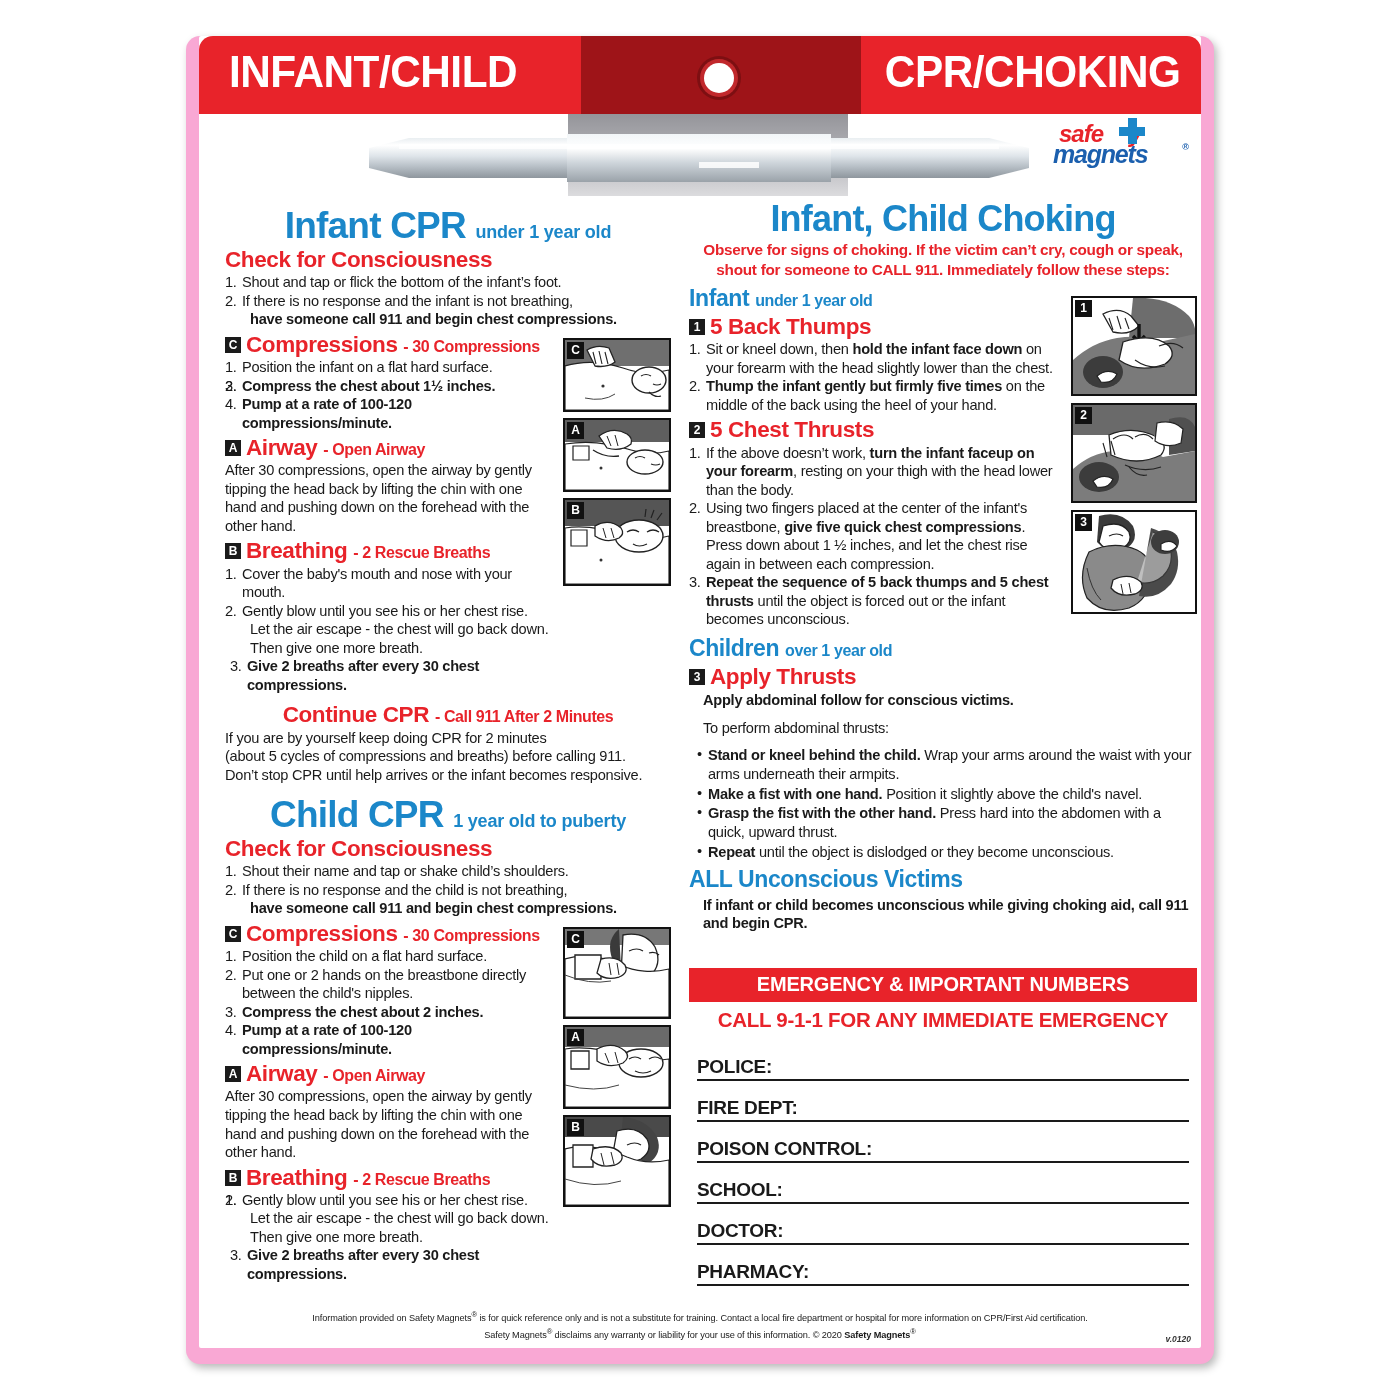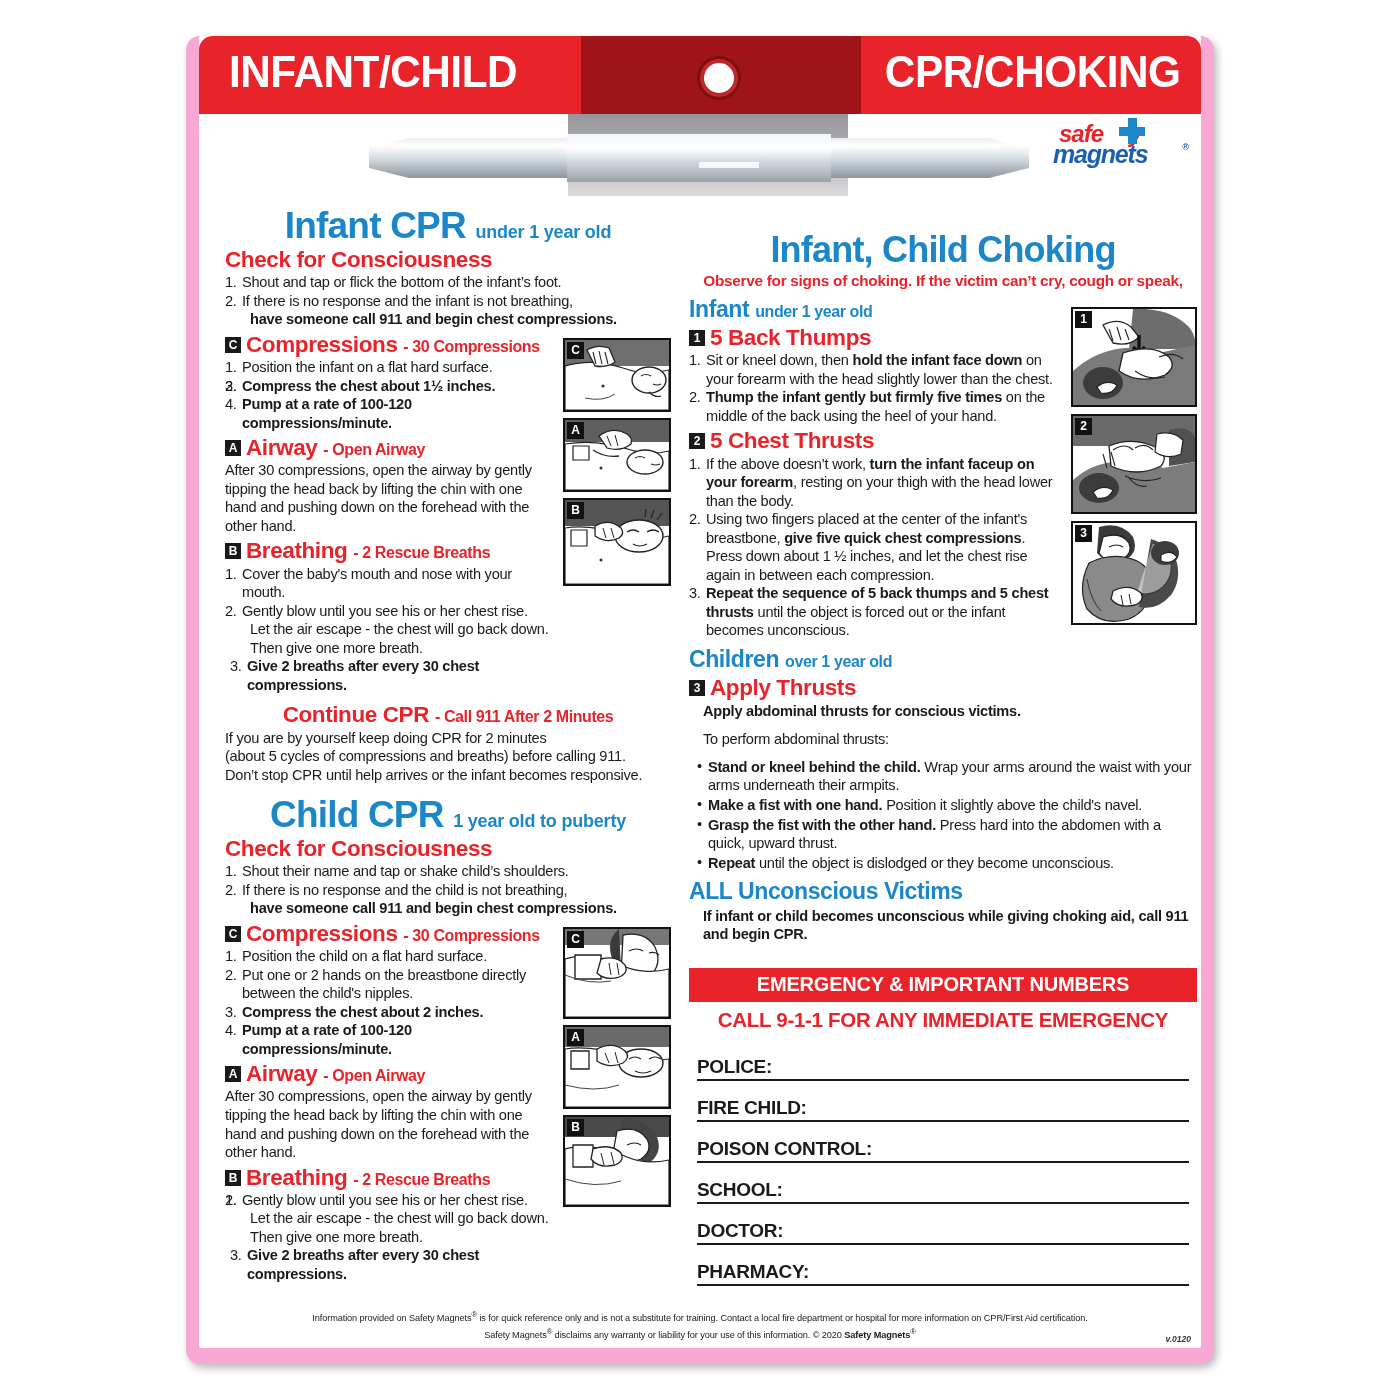--- a/index.html
+++ b/index.html
@@ -136,21 +136,20 @@
     position: absolute;
     left: 26px;
     top: 171px;
     width: 446px;
   }
   #col-right {
     position: absolute;
     left: 490px;
     top: 165px;
     width: 508px;
-    margin-top: 31px;
   }
 
   
   .big-title {
     text-align: center;
     color: #1B87C9;
     font-size: 37px;
     font-weight: bold;
     letter-spacing: -0.8px;
     line-height: 1;
@@ -555,20 +554,21 @@
           </ol>
         </div>
       </div>
 
     </div>
 
     <div id="col-right">
 
       <div class="big-title" style="font-size:36px;">Infant, Child Choking</div>
       <div class="redline" style="margin-top:2px;">Observe for signs of choking. If the victim can’t cry, cough or speak,</div>
+      <div class="redline">shout for someone to CALL 911. Immediately follow these steps:</div>
 
       <div style="position:relative;">
         <div class="panels right-col" style="right:0; top:10px;">
           <div class="panel" style="height:100px;">
             <div class="plabel">1</div>
             <svg viewBox="0 0 122 96">
                 <rect width="122" height="96" fill="#fff"></rect>
                 <path d="M60 0q36-2 56 18 8 10 6 22H56z" fill="#6d6d6d"></path>
                 <path d="M0 62q20-18 44-22 24-4 42 4l36-8v60H0z" fill="#7a7a7a"></path>
                 <path d="M30 16q16-8 28 2l8 10q-10 10-26 6z" fill="#fff" stroke="#222" stroke-width="1.3"></path>
@@ -630,21 +630,21 @@
           <ol class="num indent">
             <li><span class="n">1.</span><span>If the above doesn’t work, </span><b>turn the infant faceup on your forearm</b><span>, resting on your thigh with the head lower than the body.</span></li>
             <li><span class="n">2.</span><span>Using two fingers placed at the center of the infant's breastbone, </span><b>give five quick chest compressions</b><span>. Press down about 1 ½ inches, and let the chest rise again in between each compression.</span></li>
             <li><span class="n">3.</span><b>Repeat the sequence of 5 back thumps and 5 chest thrusts</b><span> until the object is forced out or the infant becomes unconscious.</span></li>
           </ol>
         </div>
       </div>
 
       <div class="sec-blue" style="margin-top:7px;"><span>Children</span> <span class="small">over 1 year old</span></div>
       <div class="sec-red"><span class="badge">3</span><span>Apply Thrusts</span></div>
-      <div class="body-txt indent" style="margin-top:2px;"><b>Apply abdominal thrusts for conscious victims.</b></div>
+      <div class="body-txt indent" style="margin-top:2px;"><b>Apply abdominal follow for conscious victims.</b></div>
       <div class="body-txt indent" style="margin-top:9px;">To perform abdominal thrusts:</div>
 
       <ul class="bul" style="margin-top:9px; padding-left:8px;">
         <li><b>Stand or kneel behind the child.</b><span> Wrap your arms  around the waist with your arms underneath their armpits.</span></li>
         <li><b>Make a fist with one hand.</b><span> Position it slightly above the child's navel.</span></li>
         <li><b>Grasp the fist with the other hand.</b><span> Press hard into the abdomen with a quick, upward thrust.</span></li>
         <li><b>Repeat</b><span> until the object is dislodged or they become unconscious.</span></li>
       </ul>
 
       <div class="sec-blue" style="margin-top:6px;">ALL Unconscious Victims</div>
@@ -653,21 +653,21 @@
 
     <div id="emerg">
       <div id="emerg-band">EMERGENCY &amp; IMPORTANT NUMBERS</div>
       <div id="emerg-call">CALL 9-1-1 FOR ANY IMMEDIATE EMERGENCY</div>
 
       <div class="num-row">
         <span class="lbl">POLICE:</span>
         <span class="rule"></span>
       </div>
       <div class="num-row">
-        <span class="lbl">FIRE CHILD:</span>
+        <span class="lbl">FIRE DEPT:</span>
         <span class="rule"></span>
       </div>
       <div class="num-row">
         <span class="lbl">POISON CONTROL:</span>
         <span class="rule"></span>
       </div>
       <div class="num-row">
         <span class="lbl">SCHOOL:</span>
         <span class="rule"></span>
       </div>

